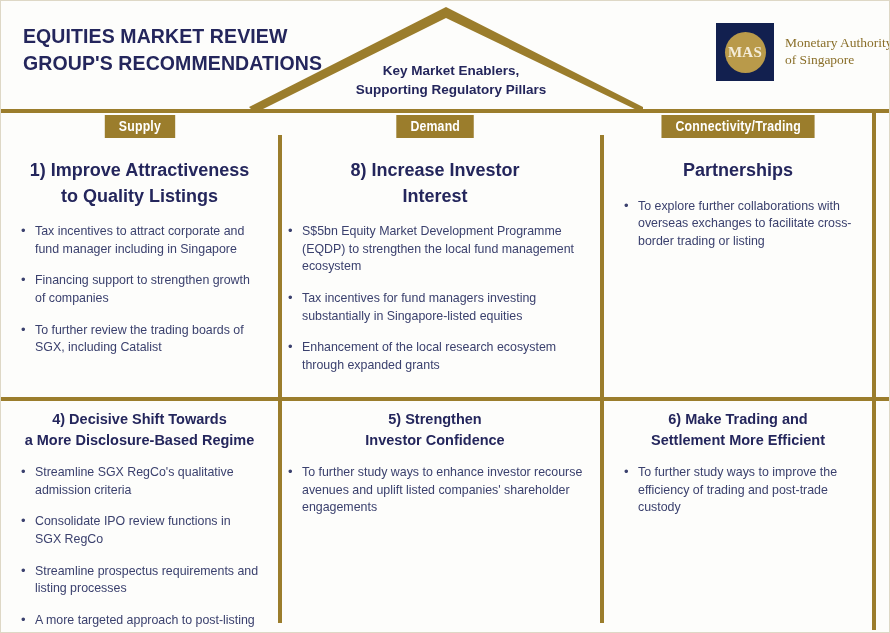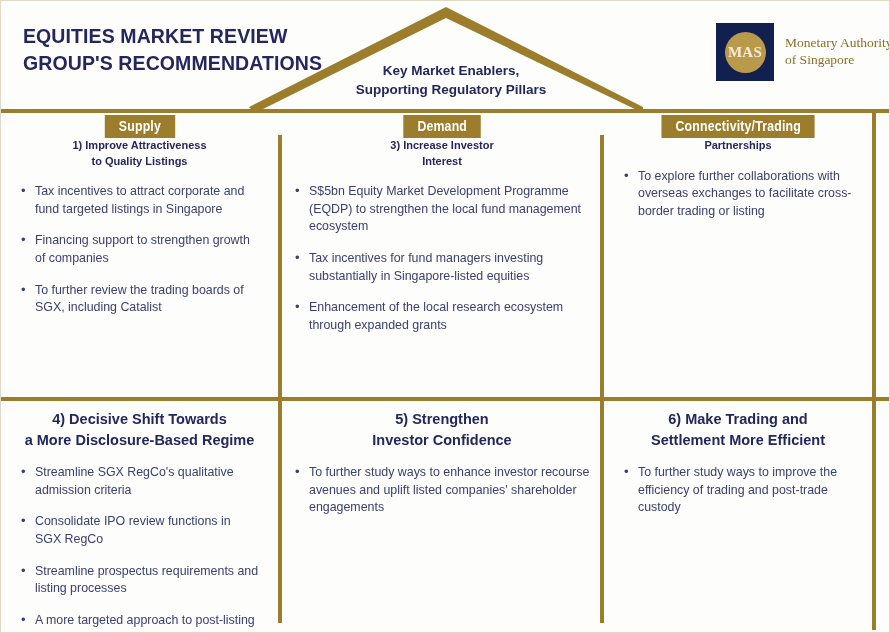--- a/index.html
+++ b/index.html
@@ -108,21 +108,21 @@
   .vline.c2r1 { left: 599px; top: 134px; height: 272px; }
   .vline.c1r2 { left: 277px; top: 404px; height: 218px; }
   .vline.c2r2 { left: 599px; top: 404px; height: 218px; }
   .vline.rightedge { left: 871px; top: 108px; height: 521px; }
 
   
   .cell { position: absolute; box-sizing: border-box; }
   .cell.r1 { top: 114px; height: 280px; }
   .cell.r2 { top: 402px; height: 228px; }
   .cell.col1 { left: 0px;   width: 277px; padding: 0 14px; }
-  .cell.col2 { left: 278px; width: 326px; padding: 0 10px; }
+  .cell.col2 { left: 271px; width: 326px; padding: 0 10px; }
   .cell.col3 { left: 603px; width: 268px; padding: 0 14px; }
 
   .badge-row {
     display: flex;
     justify-content: center;
     margin-top: 0px;
   }
   .badge {
     background: #9b7d2c;
     color: #ffffff;
@@ -131,24 +131,24 @@
     font-stretch: condensed;
     padding: 3px 16px 4px 16px;
     letter-spacing: 0.2px;
     transform: scaleX(0.88);
     transform-origin: center;
     white-space: nowrap;
   }
   .cell-title {
     text-align: center;
     color: #24265c;
-    font-size: 11px;
+    font-size: 18px;
     font-weight: bold;
     line-height: 1.42;
-    margin-top: 0;
+    margin-top: 20px;
     padding: 0 4px;
   }
   .cell.r2 .cell-title {
     margin-top: 6px;
     font-size: 14.5px;
   }
   ul.bullets {
     margin: 14px 0 0 0;
     padding: 0 4px 0 18px;
     list-style: none;
@@ -214,32 +214,32 @@
 
   <div class="cell r1 col1">
     <div class="badge-row">
       <span class="badge">Supply</span>
     </div>
     <div class="cell-title">
       <div>1) Improve Attractiveness</div>
       <div>to Quality Listings</div>
     </div>
     <ul class="bullets">
-      <li>Tax incentives to attract corporate and fund targeted listings in Singapore</li>
+      <li>Tax incentives to attract corporate and fund manager including in Singapore</li>
       <li>Financing support to strengthen growth of companies</li>
       <li>To further review the trading boards of SGX, including Catalist</li>
     </ul>
   </div>
 
   <div class="cell r1 col2">
     <div class="badge-row">
       <span class="badge">Demand</span>
     </div>
     <div class="cell-title">
-      <div>3) Increase Investor</div>
+      <div>8) Increase Investor</div>
       <div>Interest</div>
     </div>
     <ul class="bullets">
       <li>S$5bn Equity Market Development Programme (EQDP) to strengthen the local fund management ecosystem</li>
       <li>Tax incentives for fund managers investing substantially in Singapore-listed equities</li>
       <li>Enhancement of the local research ecosystem through expanded grants</li>
     </ul>
   </div>
 
   <div class="cell r1 col3">

